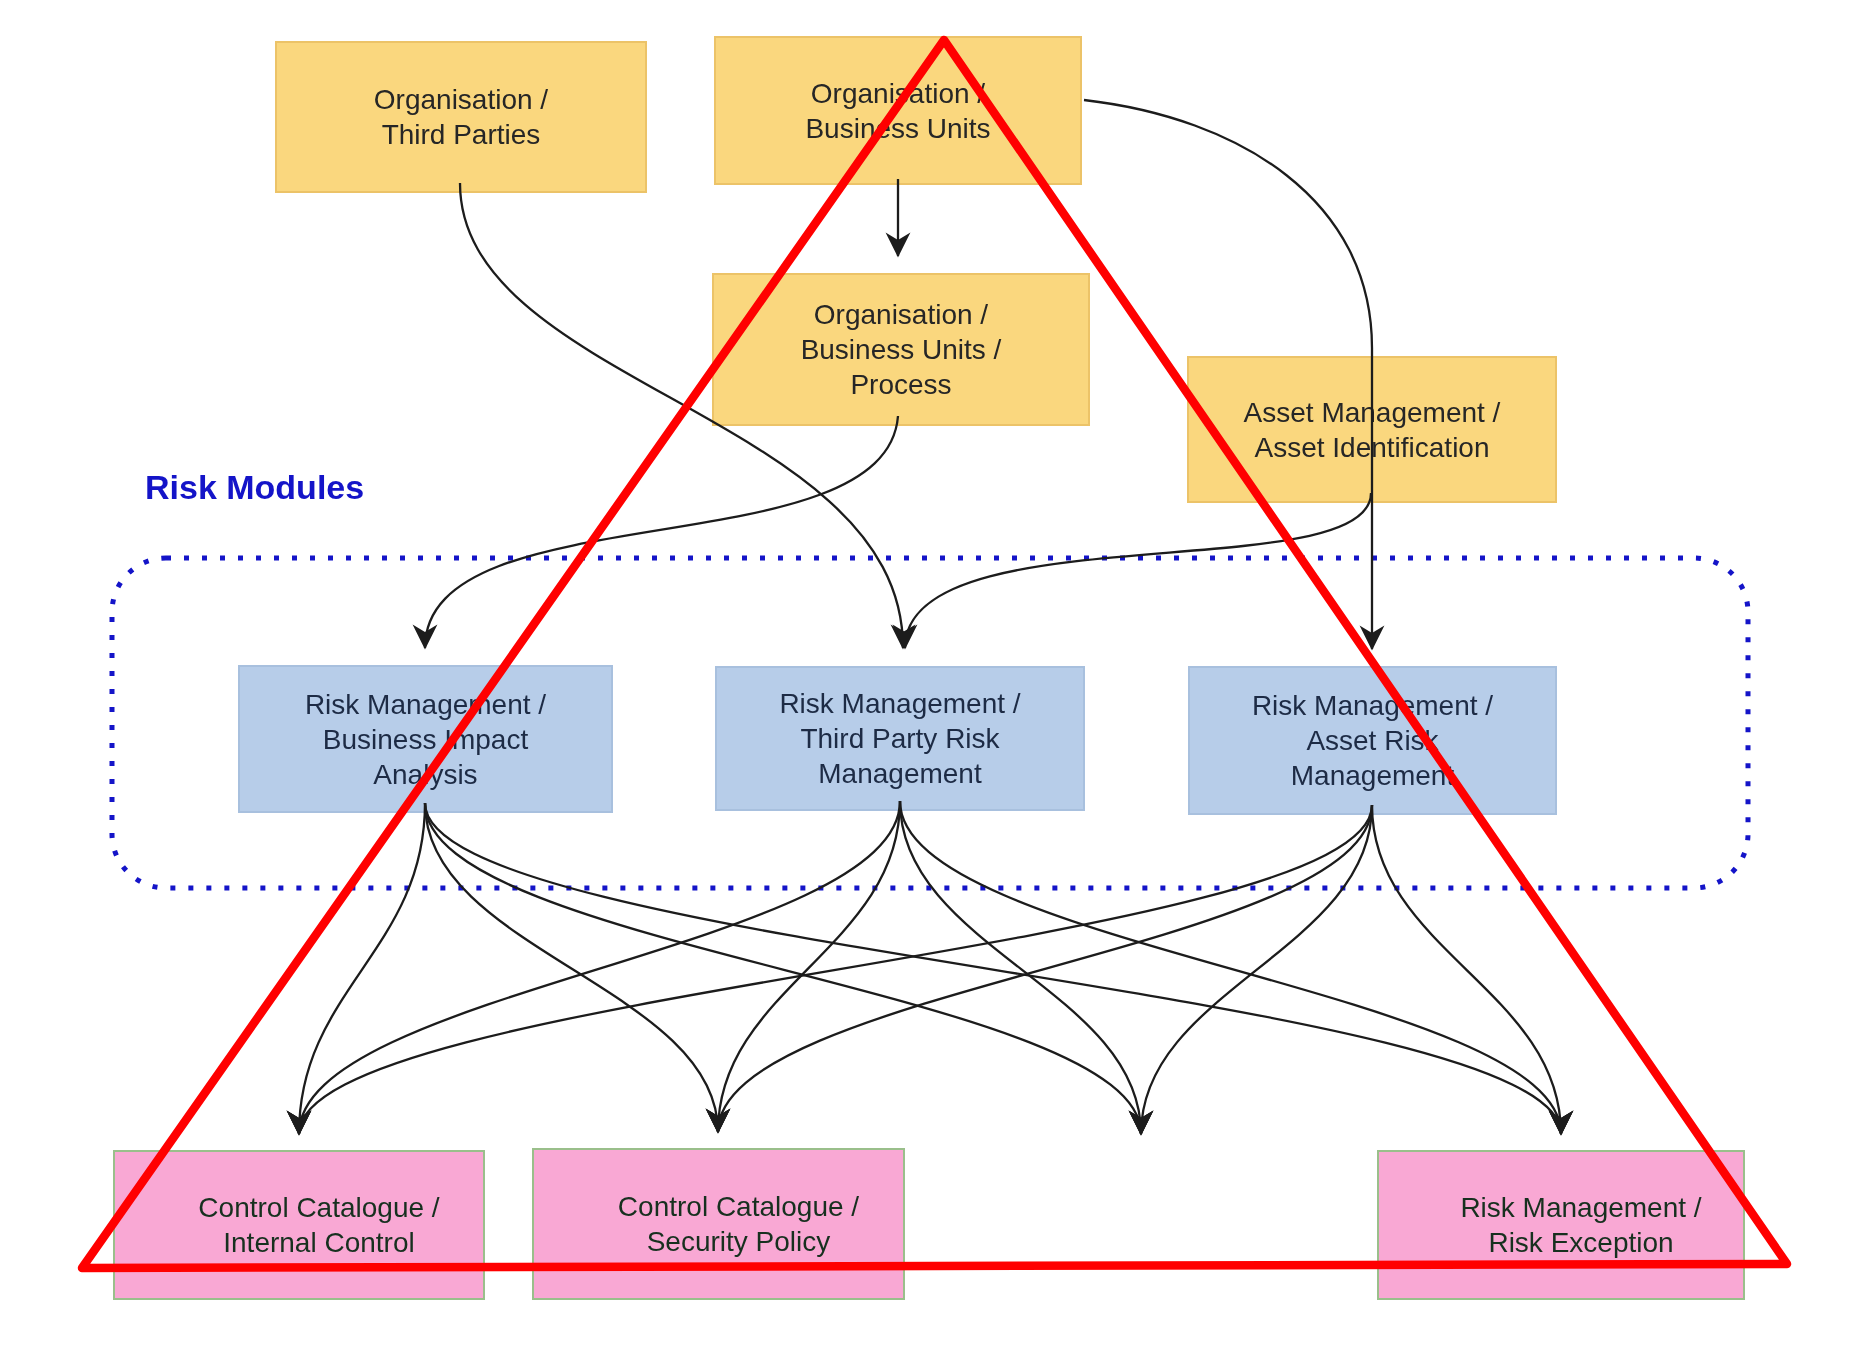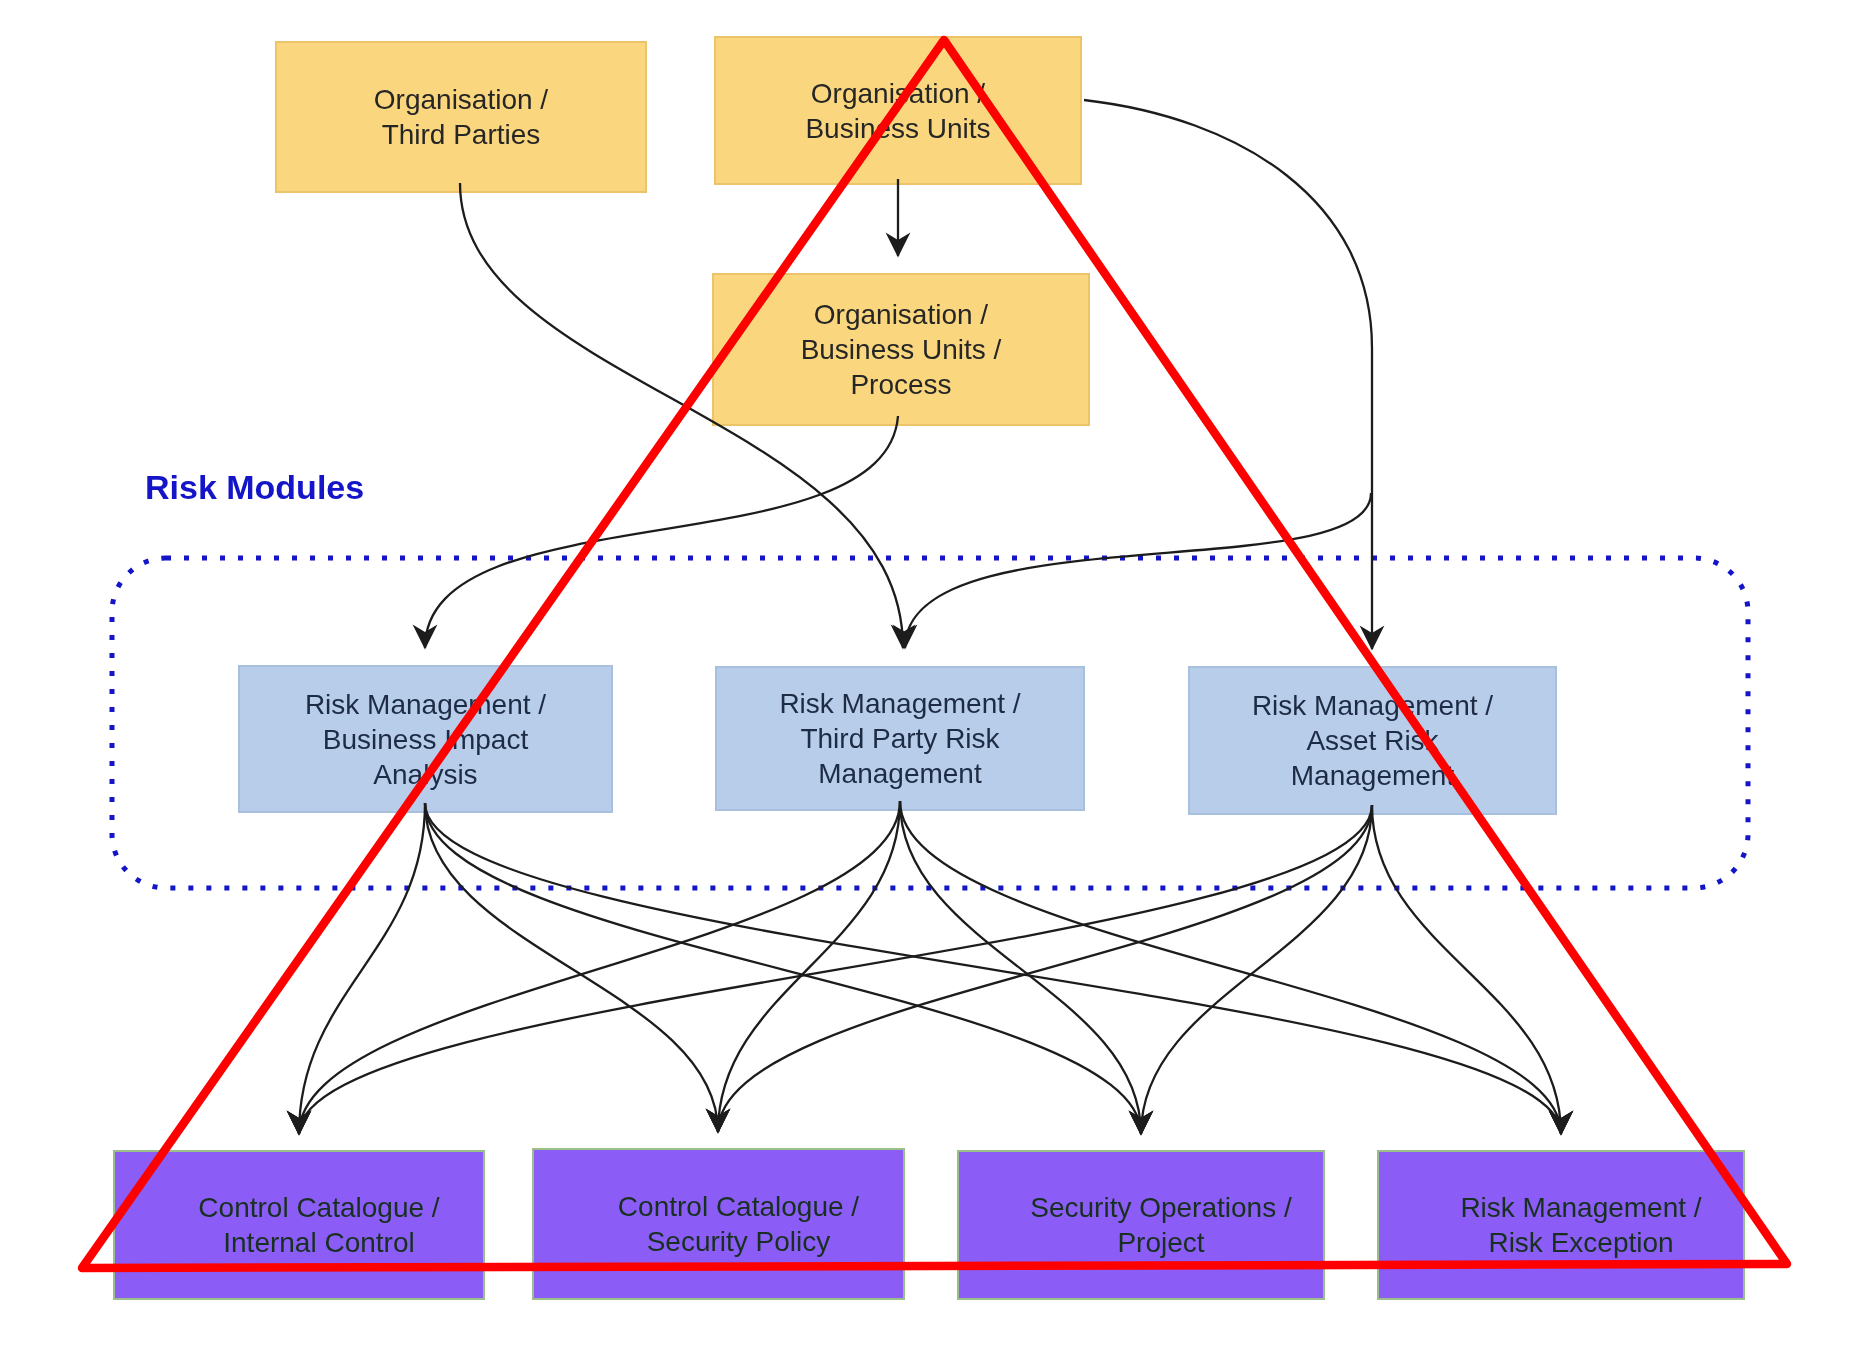--- a/index.html
+++ b/index.html
@@ -7,21 +7,21 @@
     position:relative;width:1860px;height:1354px;background:#ffffff;overflow:hidden;
     font-family:"Liberation Sans","DejaVu Sans",sans-serif;
   }
   .node{
     position:absolute;display:flex;align-items:center;justify-content:center;
     text-align:center;font-size:28px;line-height:1.25;box-sizing:border-box;margin-top:8px;
   }
   .node span{white-space:pre-line;}
   .tier-top{background:#FAD77E;border:2px solid #ECC368;color:#262626;}
   .tier-mid{background:#B7CDE9;border:2px solid #A8C0DE;color:#1D2B45;}
-  .tier-bot{background:#8b5cf6;border:2px solid #9ABF8B;color:#17301F;padding-left:40px;}
+  .tier-bot{background:#f9a8d4;border:2px solid #9ABF8B;color:#17301F;padding-left:40px;}
   .risk-modules-label{
     position:absolute;left:145px;top:468px;font-size:34px;font-weight:bold;color:#1414C8;
   }
   svg.overlay{position:absolute;left:0;top:0;pointer-events:none;}
   
   #n-a {left:275px; top:33px;  width:372px;height:152px;}
   #n-b {left:714px; top:28px;  width:368px;height:149px;}
   #n-c {left:712px; top:265px; width:378px;height:153px;}
   #n-d {left:1187px;top:348px; width:370px;height:147px;}
   #n-r1{left:238px; top:657px; width:375px;height:148px;}
@@ -46,20 +46,24 @@
   </div>
   <div id="n-b" class="node tier-top">
     <span>Organisation /
 Business Units</span>
   </div>
   <div id="n-c" class="node tier-top">
     <span>Organisation /
 Business Units /
 Process</span>
   </div>
+  <div id="n-d" class="node tier-top">
+    <span>Asset Management /
+Asset Identification</span>
+  </div>
 
   <div class="risk-modules-label">Risk Modules</div>
 
   <div id="n-r1" class="node tier-mid">
     <span>Risk Management /
 Business Impact
 Analysis</span>
   </div>
   <div id="n-r2" class="node tier-mid">
     <span>Risk Management /
@@ -72,24 +76,20 @@
 Management</span>
   </div>
 
   <div id="n-g1" class="node tier-bot">
     <span>Control Catalogue /
 Internal Control</span>
   </div>
   <div id="n-g2" class="node tier-bot">
     <span>Control Catalogue /
 Security Policy</span>
-  </div>
-  <div id="n-g3" class="node tier-bot">
-    <span>Security Operations /
-Project</span>
   </div>
   <div id="n-g4" class="node tier-bot">
     <span>Risk Management /
 Risk Exception</span>
   </div>
 
   <svg class="overlay" width="1860" height="1354" viewBox="0 0 1860 1354">
     <defs>
       <marker id="arrow" viewBox="0 0 10 10" refX="9" refY="5" markerWidth="12" markerHeight="12" orient="auto">
         <path d="M0.5,0.5 L9.5,5 L0.5,9.5 L3.2,5 Z" fill="#1C1C1C"></path>

